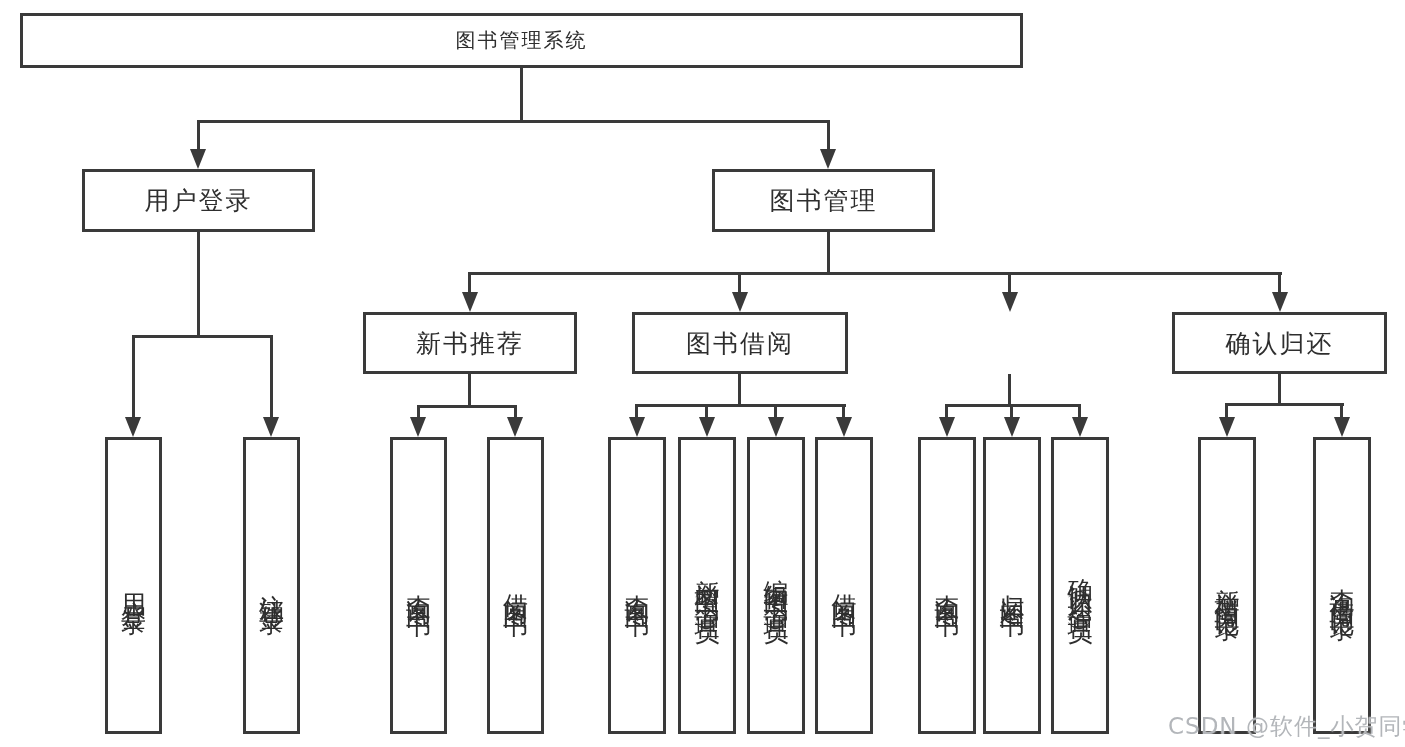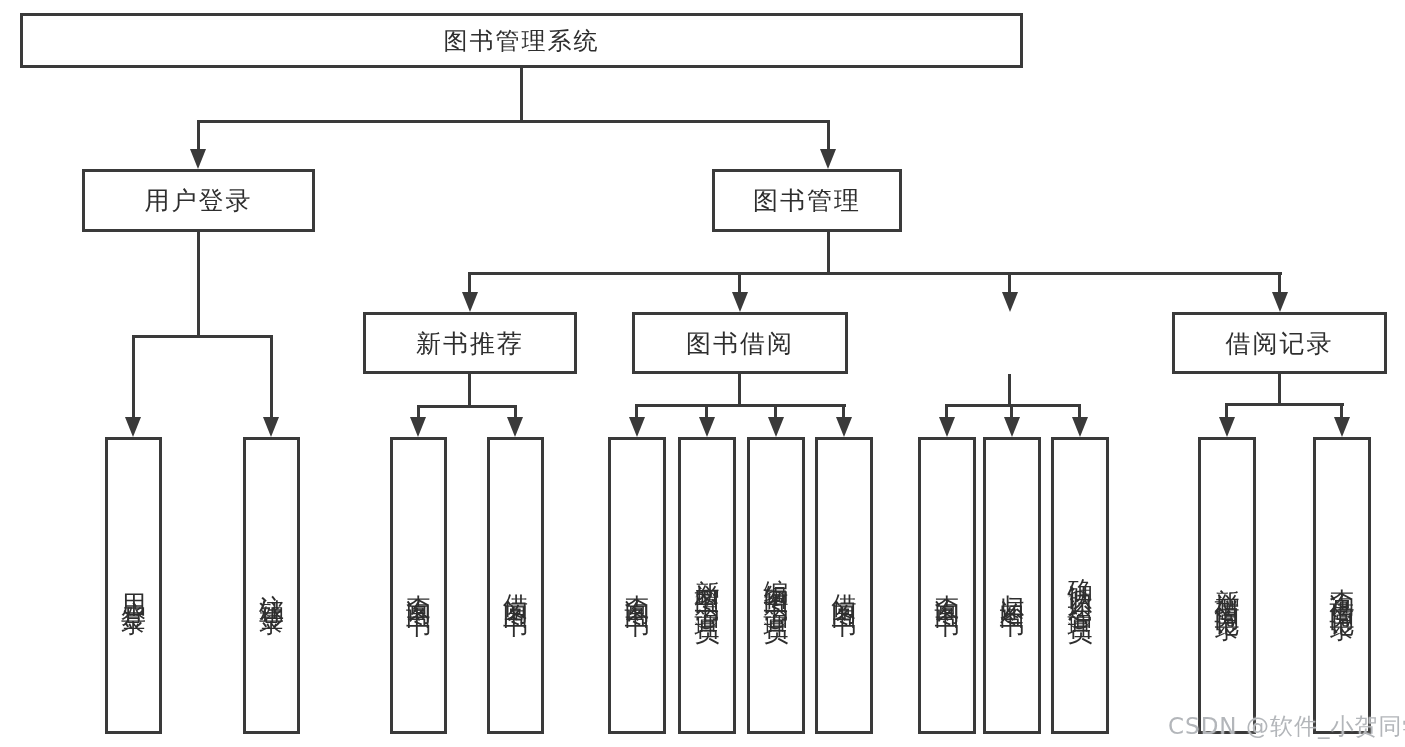--- a/index.html
+++ b/index.html
@@ -13,21 +13,21 @@
   }
   .box{
     position:absolute;
     border:3px solid #3a3a3a;
     background:#ffffff;
     box-sizing:border-box;
     display:flex;align-items:center;justify-content:center;
     z-index:2;
   }
   .hlabel{font-size:25px;letter-spacing:2px;white-space:nowrap;}
-  .root-label{font-size:24px;letter-spacing:2px;white-space:nowrap;}
+  .root-label{font-size:20px;letter-spacing:2px;white-space:nowrap;}
   .vlabel{
     writing-mode:vertical-rl;
     text-orientation:mixed;
     font-size:25px;
     letter-spacing:6px;
     line-height:1;
     white-space:nowrap;
   }
   .hl,.vl{position:absolute;background:#3a3a3a;z-index:1;}
   .hl{height:3px;}
@@ -61,21 +61,21 @@
   <div class="vl" style="left:520px;top:67px;height:56px"></div>
   <div class="hl" style="left:198px;top:120px;width:632px"></div>
   <div class="vl" style="left:197px;top:120px;height:32px"></div>
   <div class="vl" style="left:827px;top:120px;height:32px"></div>
   <div class="ar" style="left:190px;top:149px"></div>
   <div class="ar" style="left:820px;top:149px"></div>
 
   <div class="box" style="left:82px;top:169px;width:233px;height:63px">
     <span class="hlabel">用户登录</span>
   </div>
-  <div class="box" style="left:712px;top:169px;width:190px;height:63px">
+  <div class="box" style="left:712px;top:169px;width:223px;height:63px">
     <span class="hlabel">图书管理</span>
   </div>
 
   <div class="vl" style="left:197px;top:232px;height:106px"></div>
   <div class="hl" style="left:132px;top:335px;width:141px"></div>
   <div class="vl" style="left:132px;top:335px;height:86px"></div>
   <div class="vl" style="left:270px;top:335px;height:86px"></div>
   <div class="ar" style="left:125px;top:417px"></div>
   <div class="ar" style="left:263px;top:417px"></div>
 
@@ -90,21 +90,21 @@
   <div class="ar" style="left:1002px;top:292px"></div>
   <div class="ar" style="left:1272px;top:292px"></div>
 
   <div class="box" style="left:632px;top:312px;width:216px;height:62px">
     <span class="hlabel">图书借阅</span>
   </div>
   <div class="box" style="left:363px;top:312px;width:214px;height:62px">
     <span class="hlabel">新书推荐</span>
   </div>
   <div class="box" style="left:1172px;top:312px;width:215px;height:62px">
-    <span class="hlabel">借阅记录</span>
+    <span class="hlabel">确认归还</span>
   </div>
 
   <div class="vl" style="left:468px;top:374px;height:34px"></div>
   <div class="hl" style="left:417px;top:405px;width:100px"></div>
   <div class="vl" style="left:417px;top:405px;height:16px"></div>
   <div class="vl" style="left:514px;top:405px;height:16px"></div>
   <div class="ar" style="left:410px;top:417px"></div>
   <div class="ar" style="left:507px;top:417px"></div>
 
   <div class="vl" style="left:738px;top:374px;height:33px"></div>

